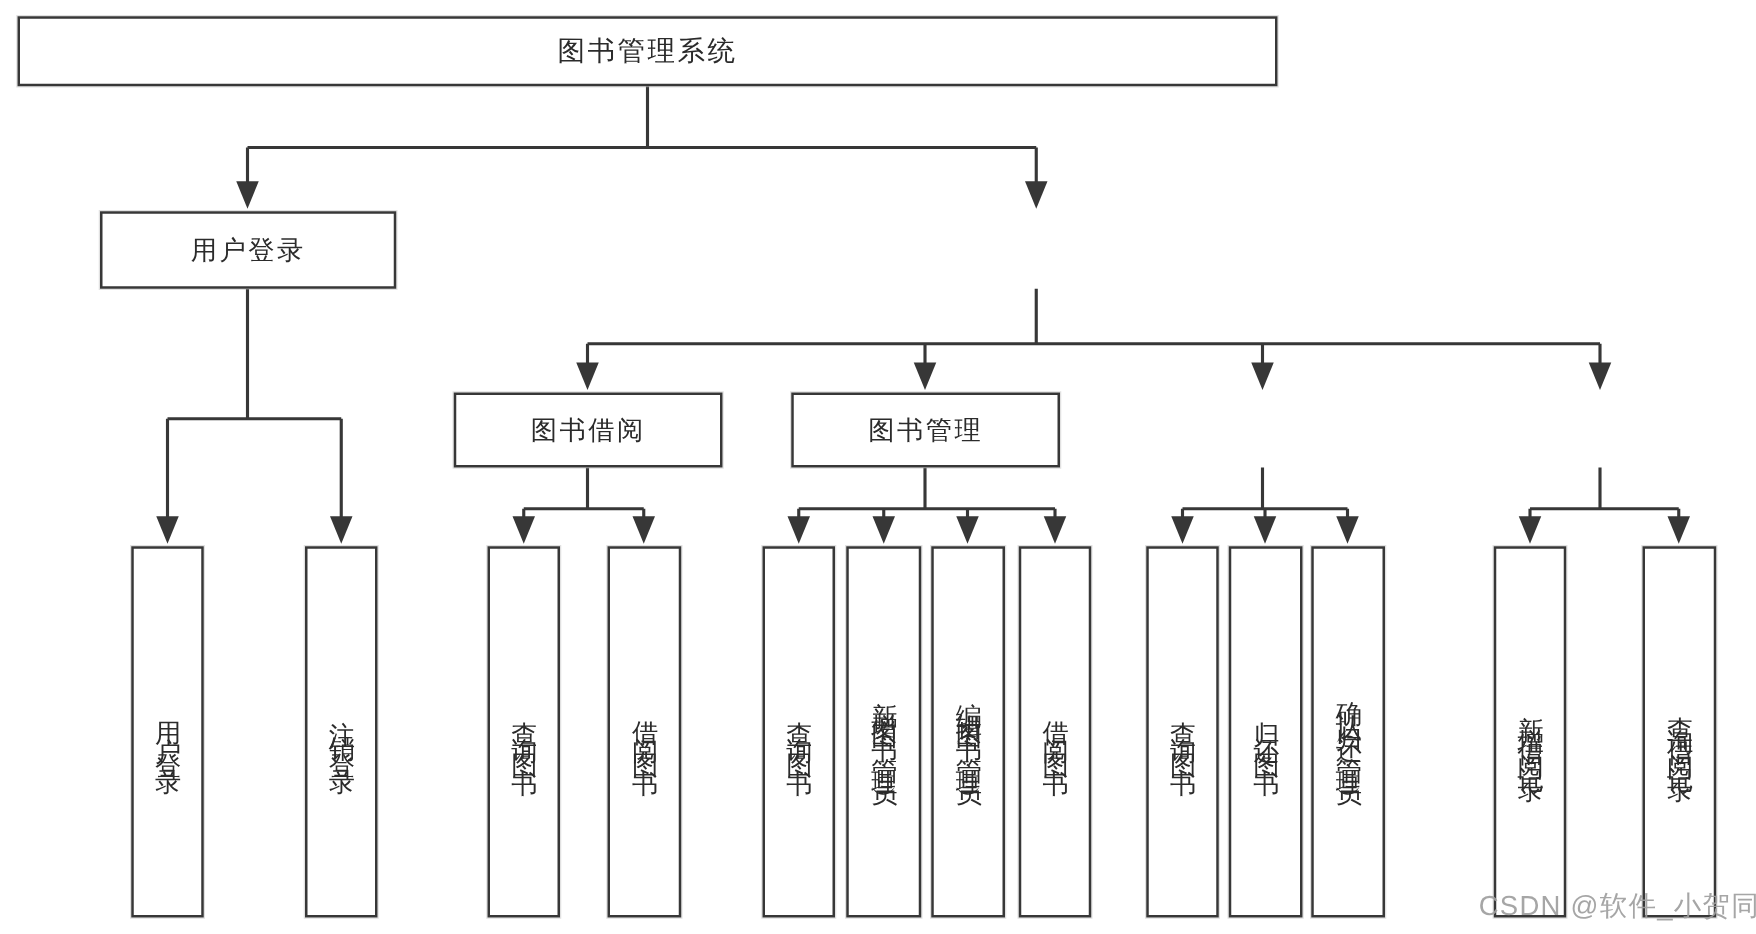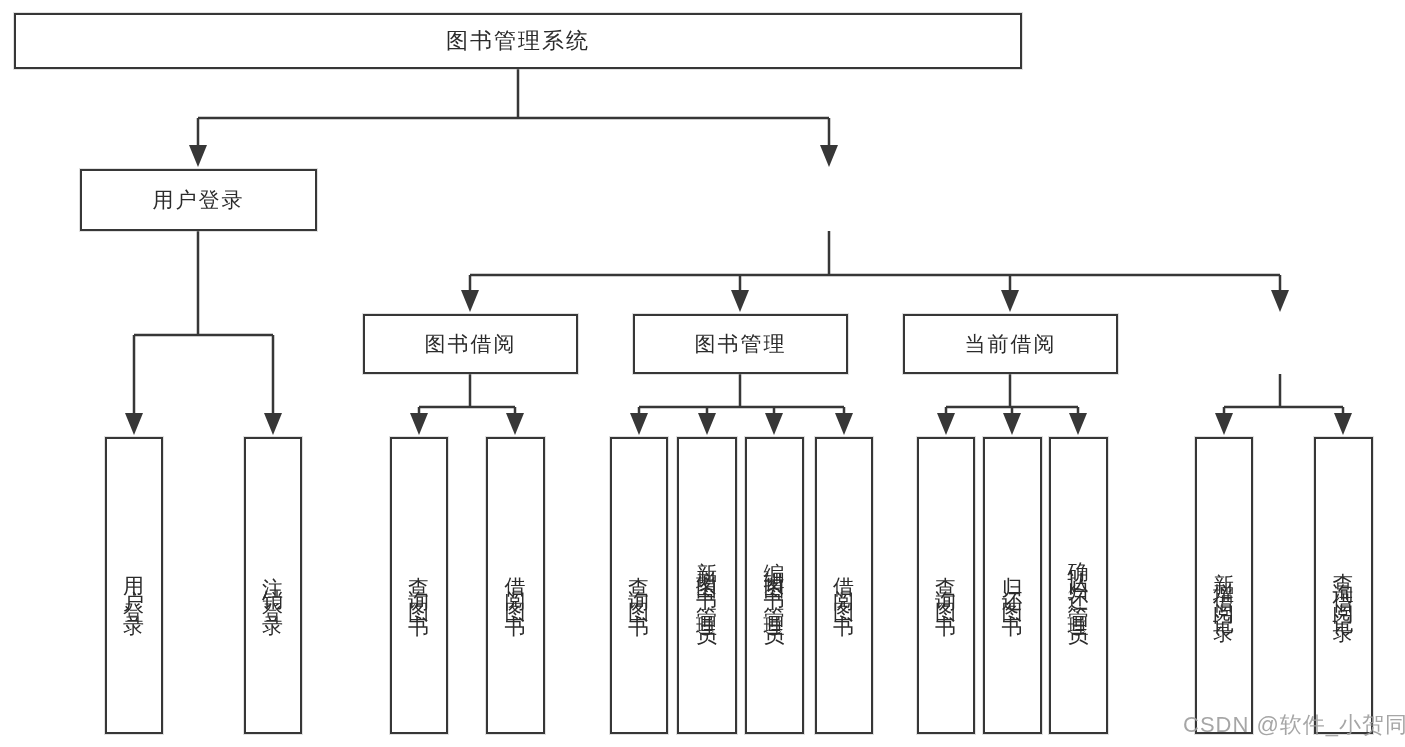--- a/index.html
+++ b/index.html
@@ -81,21 +81,20 @@
       <polygon points="1334,413 1352,413 1343,435"></polygon>
     </g>
   </svg>
 
   <div class="box h title" style="left:14px;top:13px;width:1008px;height:56px">图书管理系统</div>
 
   <div class="box h" style="left:80px;top:169px;width:237px;height:62px">用户登录</div>
 
   <div class="box h" style="left:363px;top:314px;width:215px;height:60px">图书借阅</div>
   <div class="box h" style="left:633px;top:314px;width:215px;height:60px">图书管理</div>
-  <div class="box h" style="left:903px;top:314px;width:215px;height:60px">当前借阅</div>
 
   <div class="box v" style="left:105px;top:437px;width:58px;height:297px">
     <span class="vtext n4">用户登录</span>
   </div>
   <div class="box v" style="left:244px;top:437px;width:58px;height:297px">
     <span class="vtext n4">注销登录</span>
   </div>
 
   <div class="box v" style="left:390px;top:437px;width:58px;height:297px">
     <span class="vtext n4">查询图书</span>

